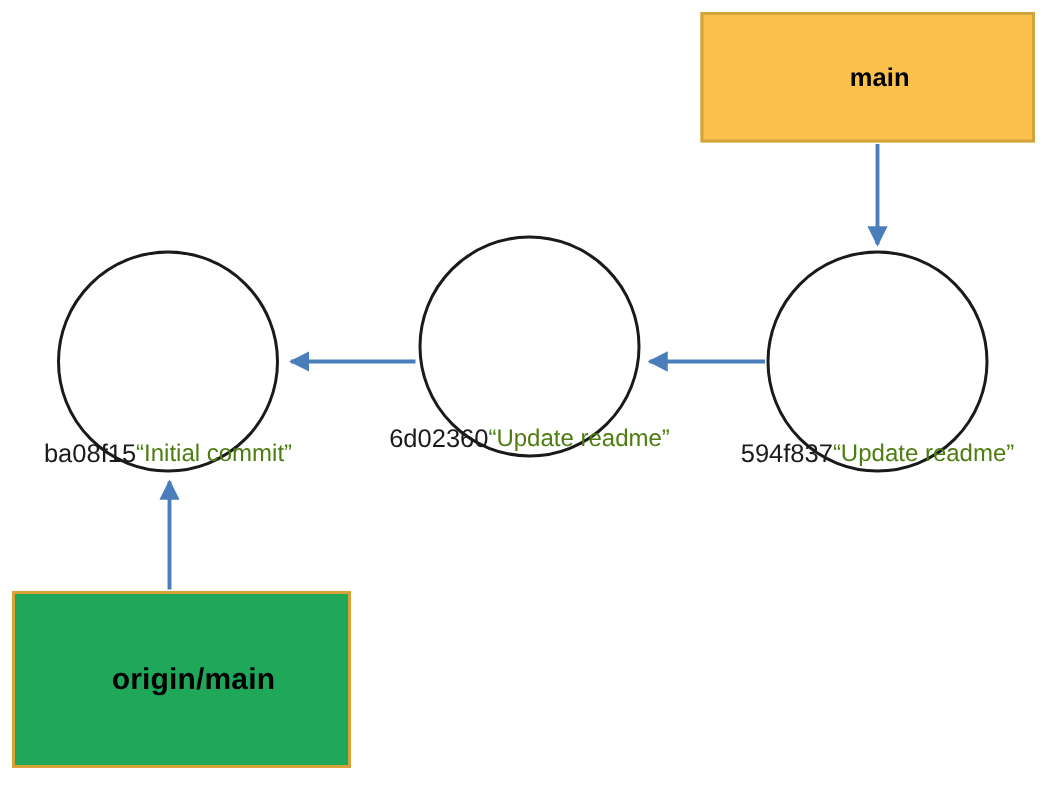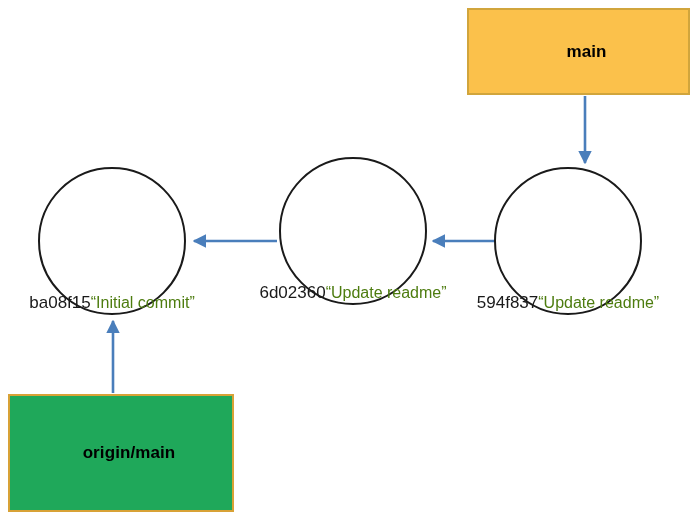--- a/index.html
+++ b/index.html
@@ -50,21 +50,21 @@
     border-color: #d1a53c;
     font-size: 17px;
   }
   #box-origin-main {
     left: 8px;
     top: 394px;
     width: 226px;
     height: 118px;
     background: #1fa85a;
     border-color: #d8a236;
-    font-size: 17px;
+    font-size: 20px;
   }
 
   
   .commit-node {
     position: absolute;
     box-sizing: border-box;
     width: 148px;
     height: 148px;
     border: 2.5px solid #1a1a1a;
     border-radius: 50%;
@@ -81,21 +81,21 @@
   }
   .commit-message {
     font-size: 16px;
     color: #4d7c0f;
     line-height: 1.18;
     white-space: nowrap;
     margin-top: 1px;
   }
   #node-0 { left: 38px;  top: 167px; }
   #node-1 { left: 279px; top: 157px; }
-  #node-2 { left: 494px; top: 167px; }
+  #node-2 { left: 511px; top: 167px; }
 </style>
 </head>
 <body>
 
 <div id="canvas">
 
   <svg id="edge-layer" viewBox="0 0 700 525" width="700" height="525" xmlns="http://www.w3.org/2000/svg">
     <defs>
       <marker id="arrowhead" viewBox="0 0 10 10" refX="9" refY="5" markerWidth="5.2" markerHeight="5.2" orient="auto-start-reverse">
         <path d="M 0 0 L 10 5 L 0 10 z" fill="#4a7ebb"></path>

